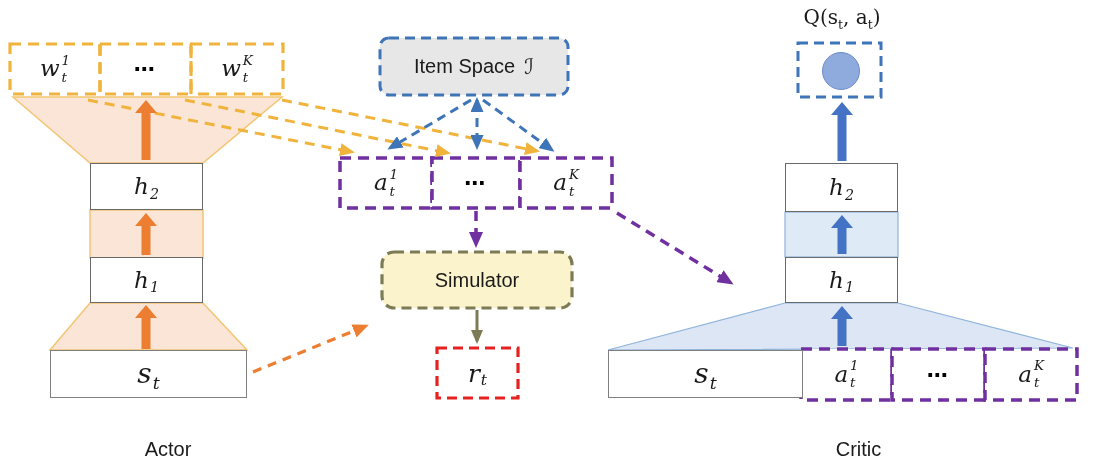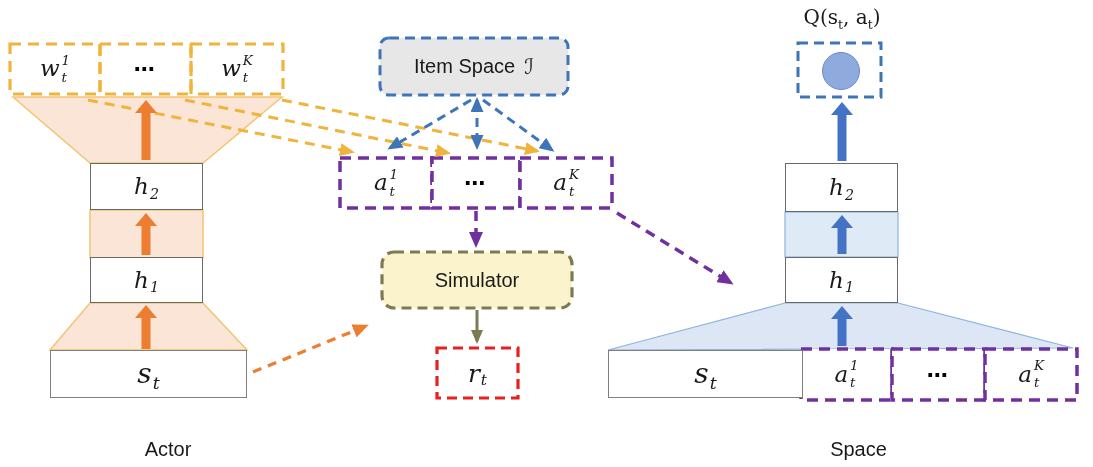--- a/index.html
+++ b/index.html
@@ -244,16 +244,16 @@
   <div class="lab" style="left:985px;top:349px;width:92px;height:51px">
     <span class="mv sz23">
         <span>a</span>
         <span class="ss">
           <span>K</span>
           <span>t</span>
         </span>
       </span>
   </div>
   <div class="lab" style="left:806px;top:436px;width:105px;height:26px">
-    <span class="caption">Space</span>
+    <span class="caption">Critic</span>
   </div>
 
 </div>
 
 </body></html>

